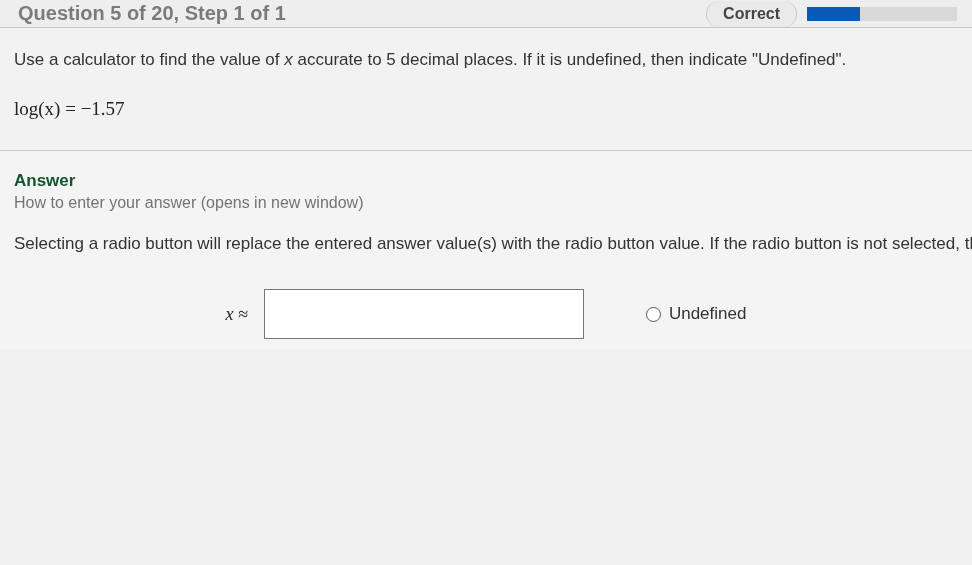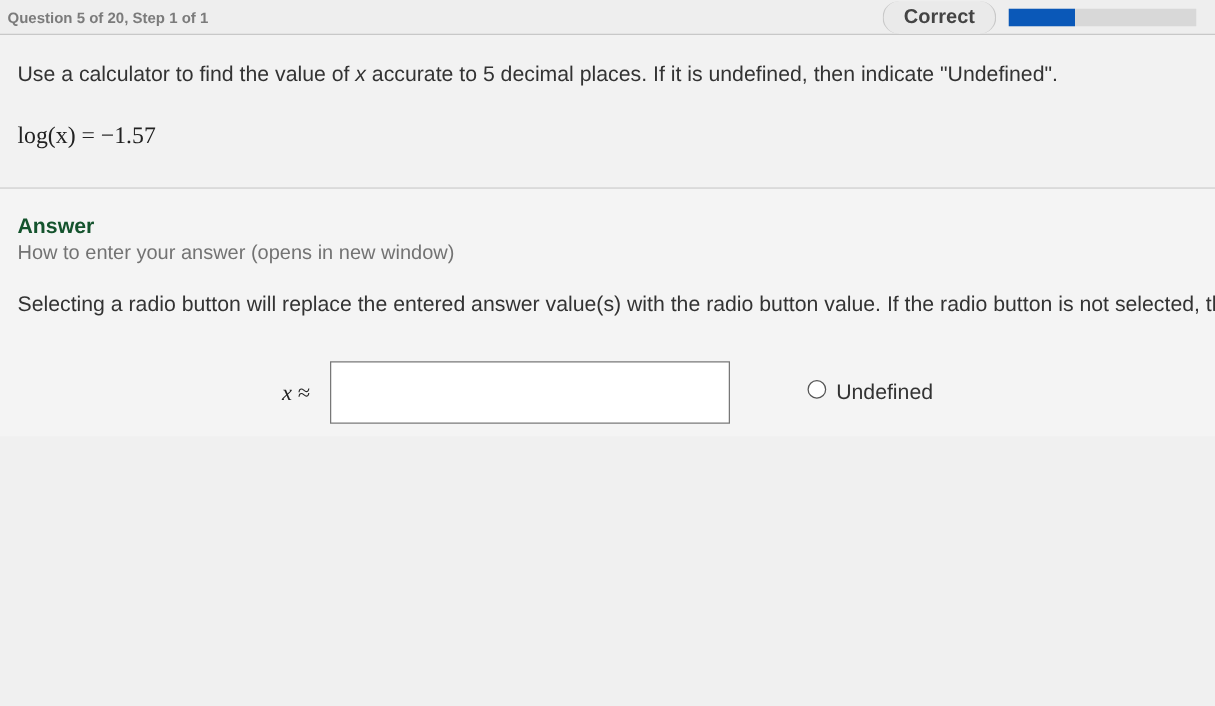--- a/index.html
+++ b/index.html
@@ -19,22 +19,22 @@
     .header-row {
       display: flex;
       align-items: center;
       height: 28px;
       border-bottom: 1px solid #c8c8c8;
       background: #eeeeee;
     }
     .question-label {
       font-weight: bold;
       color: #555;
-      padding-left: 6px;
-      font-size: 12px;
+      padding-left: 18px;
+      font-size: 20px;
       flex: 0 0 auto;
       opacity: 0.75;
     }
     .header-spacer {
       flex: 1 1 auto;
     }
     .correct-box {
       border-left: 1px solid #c8c8c8;
       border-right: 1px solid #c8c8c8;
       padding: 4px 16px;
@@ -113,21 +113,21 @@
       width: 320px;
       height: 50px;
       border: 1px solid #777;
       background: #fff;
       font-size: 18px;
       padding: 6px 10px;
       outline: none;
     }
     .radio-wrap {
       display: flex;
-      align-items: flex-start;
+      align-items: center;
       margin-left: 50px;
       gap: 8px;
       font-size: 17px;
       color: #333;
     }
     .radio-circle {
       width: 15px;
       height: 15px;
       border: 1.5px solid #555;
       border-radius: 50%;

